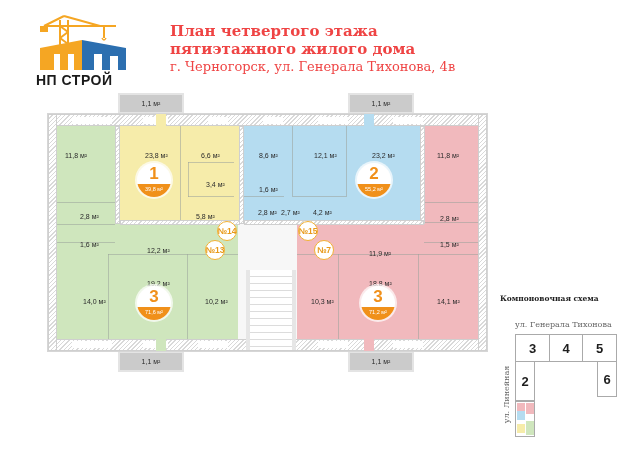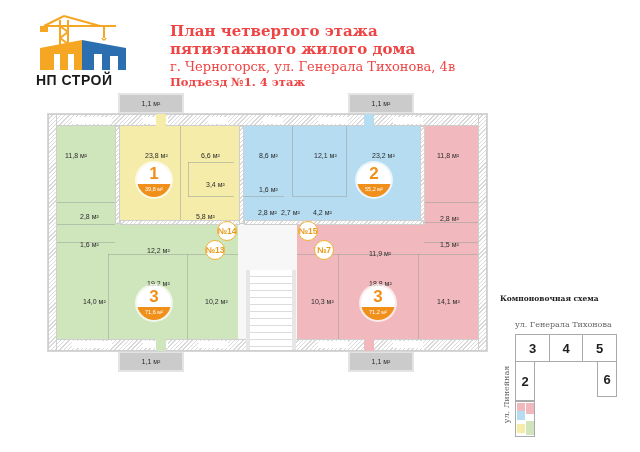--- a/index.html
+++ b/index.html
@@ -54,21 +54,20 @@
     <path d="M10 58 L10 36 L52 28 L52 58 L44 58 L44 42 L38 42 L38 58 L30 58 L30 42 L24 42 L24 58 Z" fill="#f5a623"></path>
     <path d="M52 58 L52 28 L96 36 L96 58 L88 58 L88 44 L80 44 L80 58 L72 58 L72 42 L64 42 L64 58 Z" fill="#2c6fb0"></path>
   </svg>
   <div class="logo-text">НП СТРОЙ</div>
 </div>
 
 <div class="abs title">
   <div class="t1">План четвертого этажа</div>
   <div class="t1">пятиэтажного жилого дома</div>
   <div class="t2">г. Черногорск, ул. Генерала Тихонова, 4в</div>
-  <div class="t3">Подъезд №1.  4 этаж</div>
 </div>
 
 <div class="balcony" style="left:118px;top:93px;width:66px;height:21px;">1,1 м²</div>
 <div class="balcony" style="left:348px;top:93px;width:66px;height:21px;">1,1 м²</div>
 <div class="balcony" style="left:118px;top:351px;width:66px;height:21px;">1,1 м²</div>
 <div class="balcony" style="left:348px;top:351px;width:66px;height:21px;">1,1 м²</div>
 
 <div class="abs frame">
 
   <div class="wall" style="left:0;top:0;width:439px;height:12px;"></div>

